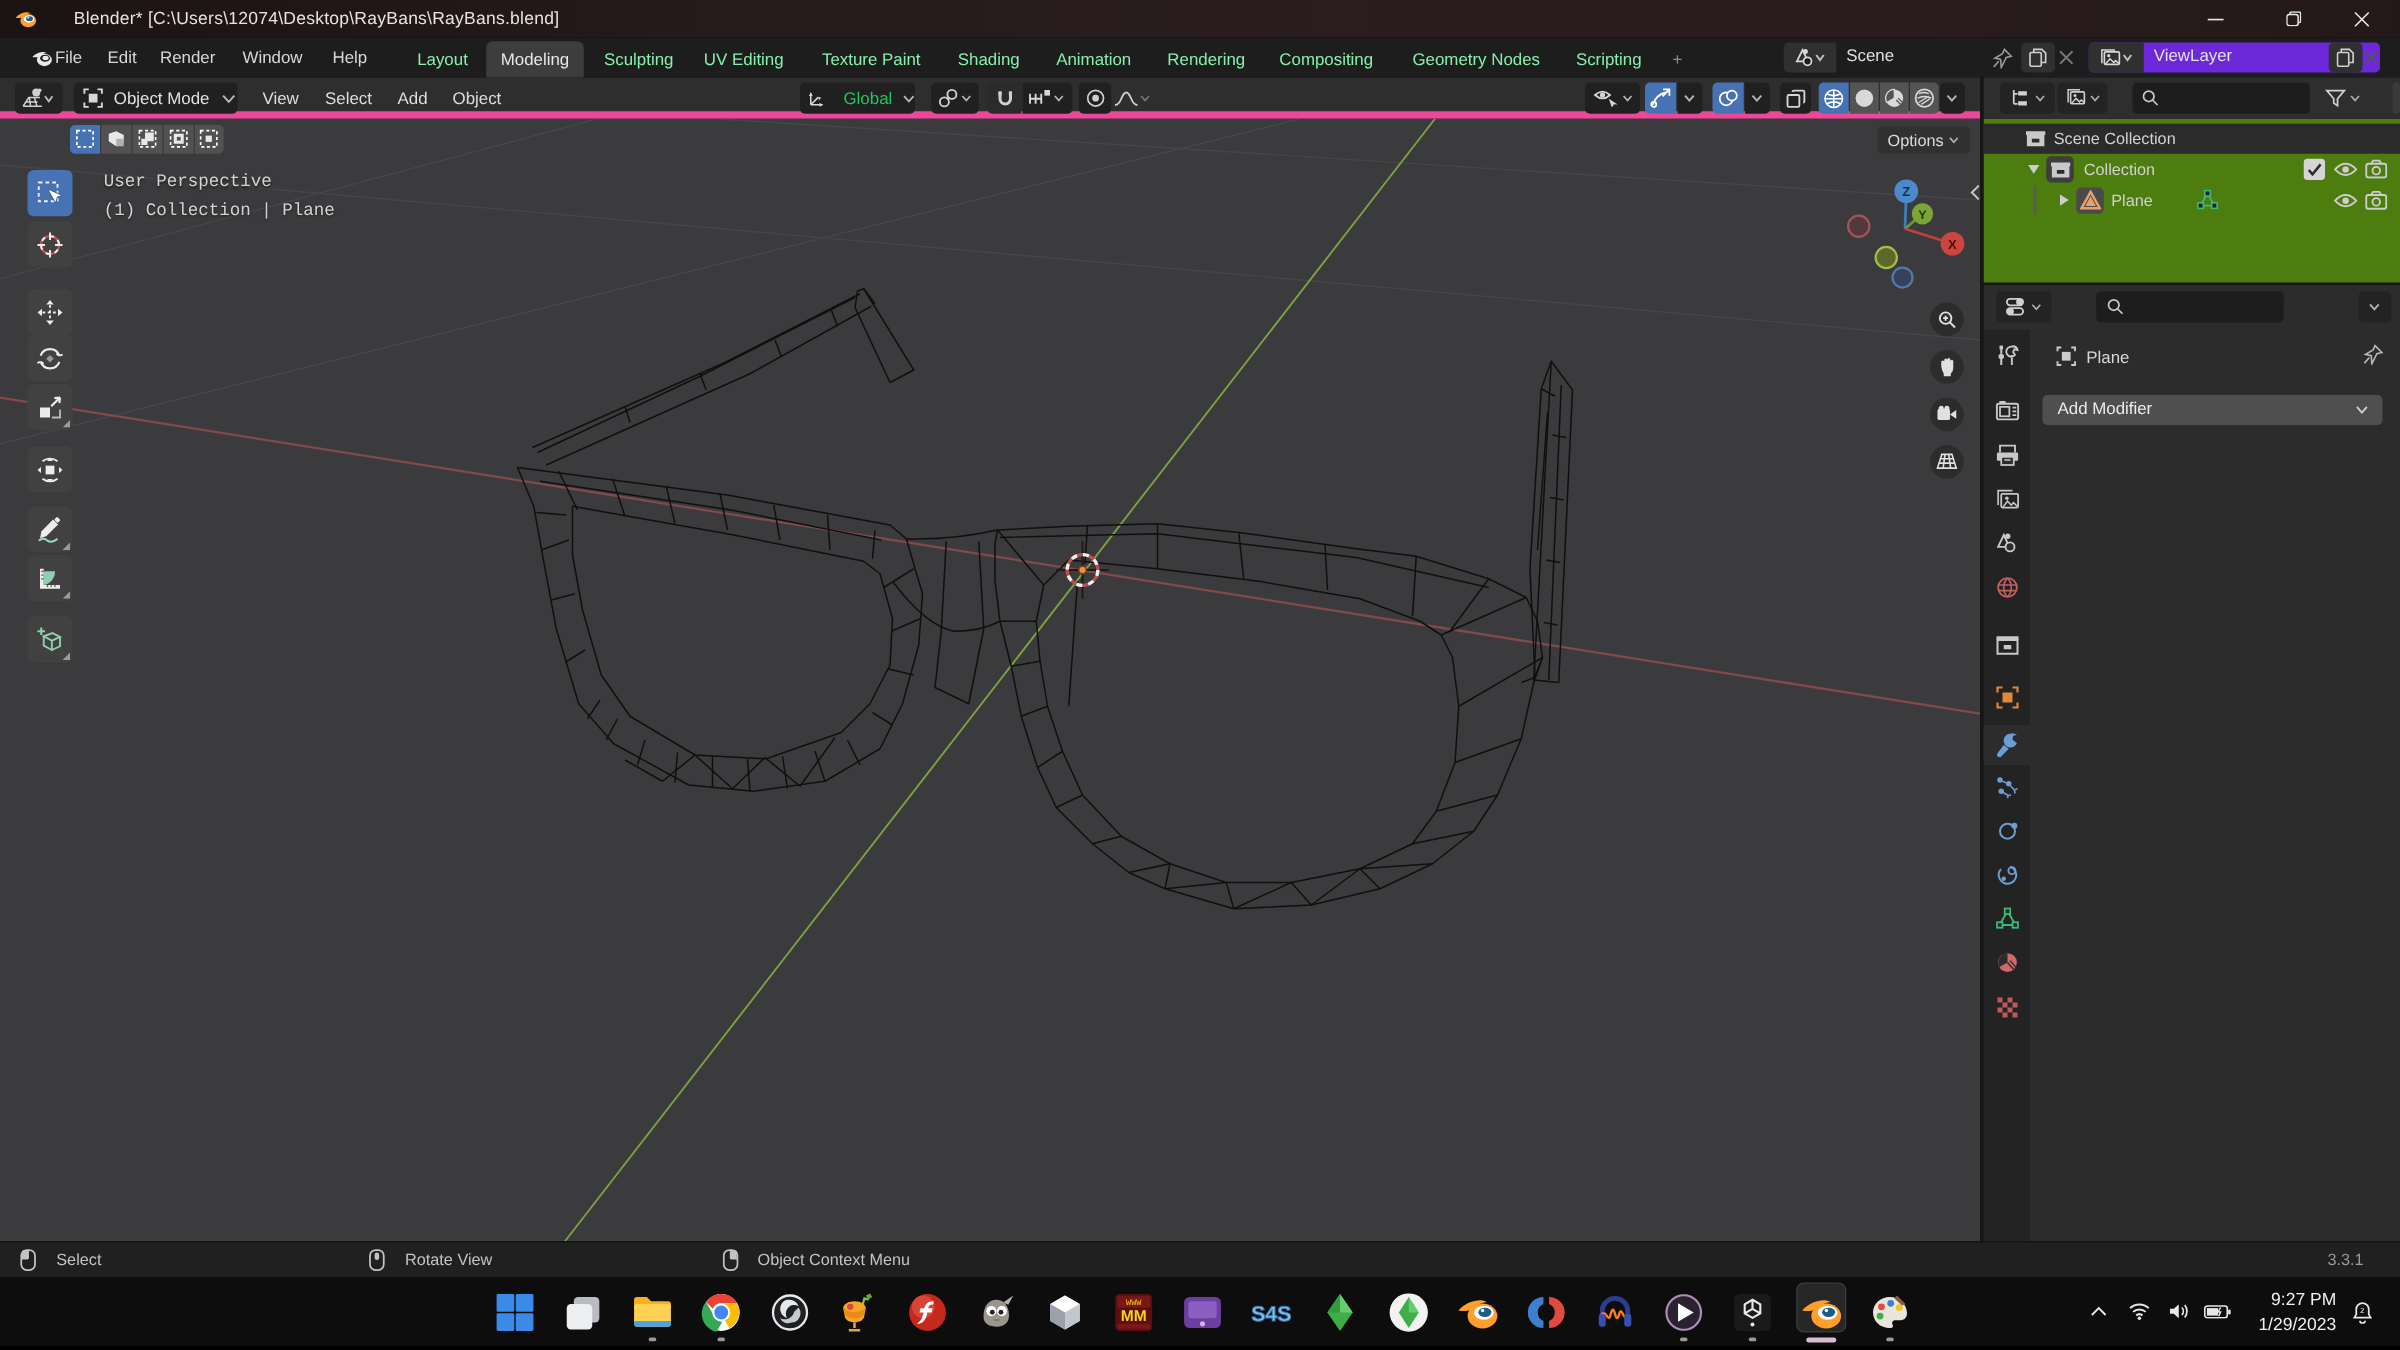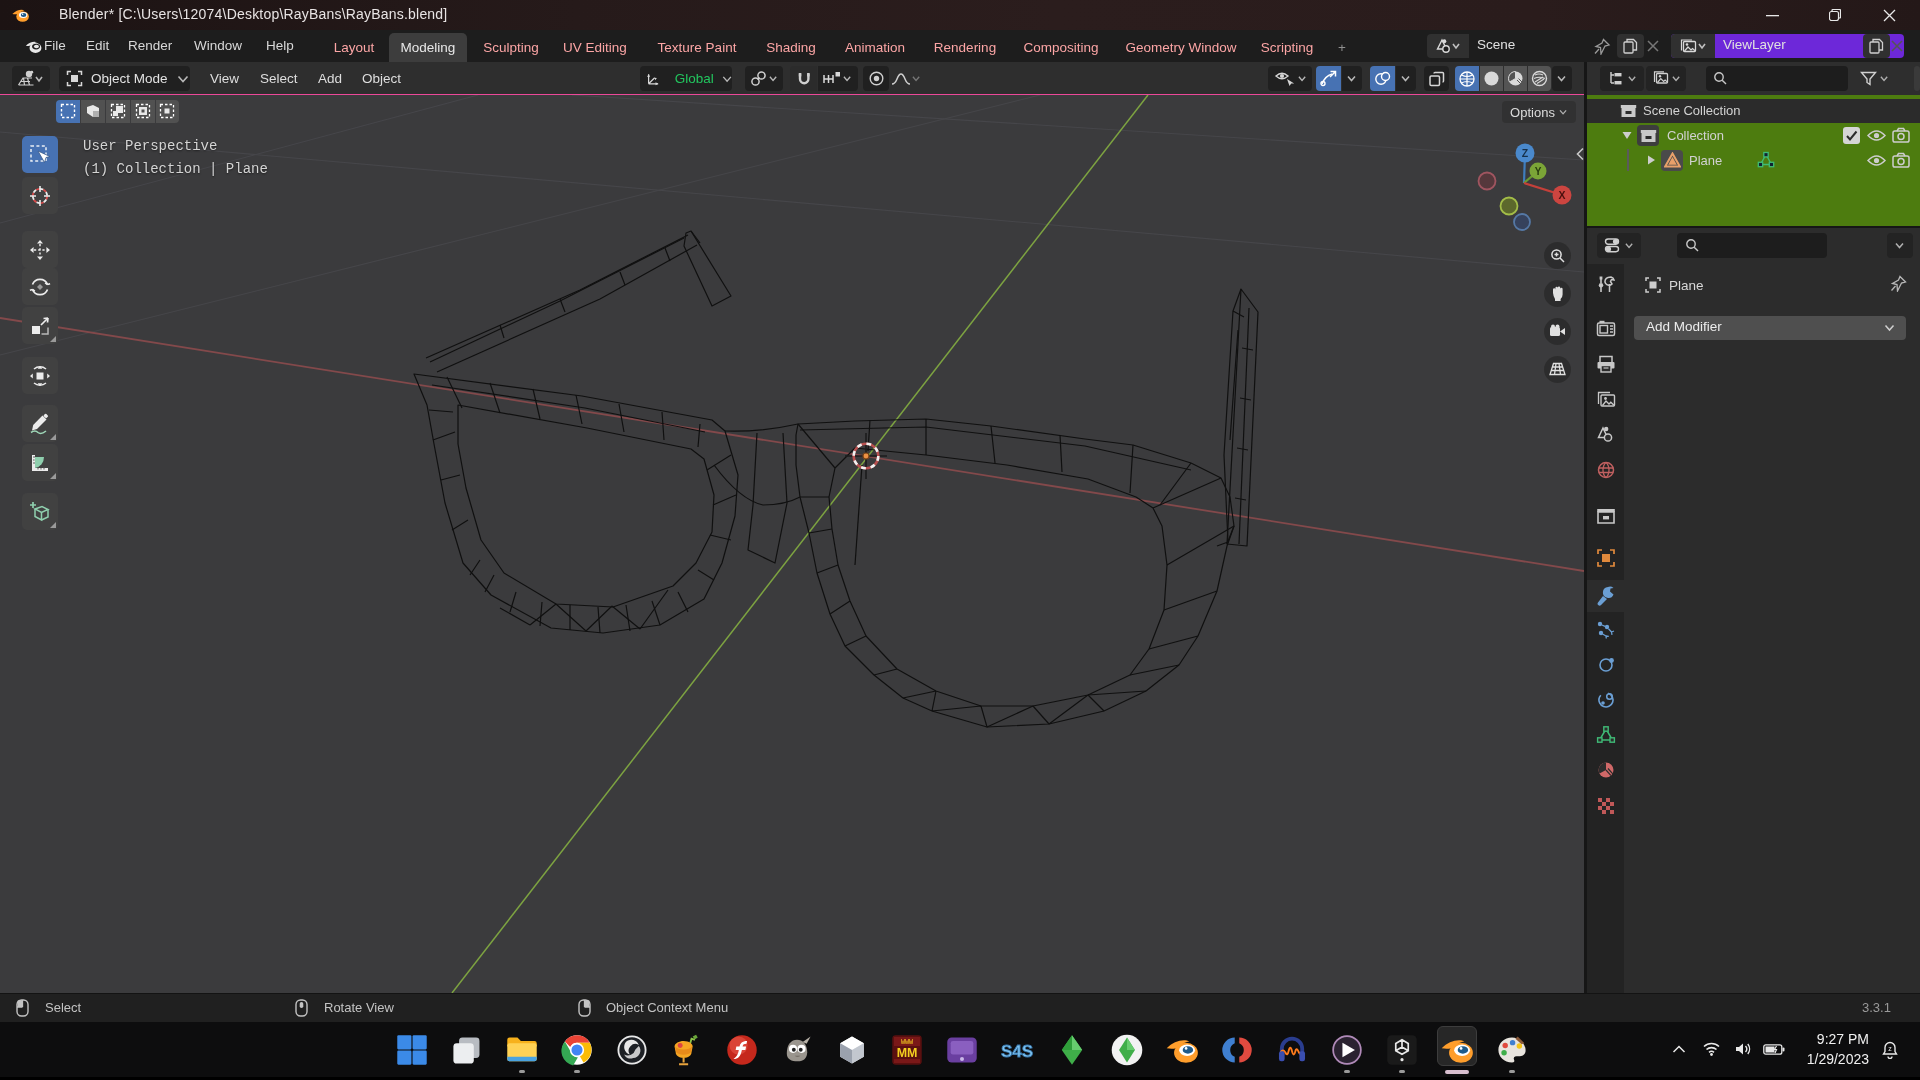--- a/index.html
+++ b/index.html
@@ -9,25 +9,25 @@
 
 
 #titlebar { position:absolute; left:0; top:0; width:1920px; height:30px;
   background:linear-gradient(90deg,#1c1313 0%,#261a1a 30%,#2b1d1d 55%,#2a1c1c 80%,#241818 100%); }
 #titlebar .ttext { position:absolute; left:59px; top:6px; font-size:14px; color:#e8e4e4; letter-spacing:0.2px; }
 .winbtn { position:absolute; top:0; width:46px; height:30px; display:flex; align-items:center; justify-content:center; color:#e8e8e8; }
 
 
 #topbar { position:absolute; left:0; top:30px; width:1920px; height:32px; background:#1d1d1d; }
 .menuitem { position:absolute; top:0; height:32px; line-height:32px; color:#d8d8d8; font-size:13.5px; }
-.tab { position:absolute; top:3px; height:29px; line-height:29px; color:#fca5a5; font-size:13.5px; text-align:center; }
+.tab { position:absolute; top:3px; height:29px; line-height:29px; color:#86efac; font-size:13.5px; text-align:center; }
 .tab.active { background:#3d3d3d; border-radius:5px 5px 0 0; color:#e8e8e8; }
 
 
-#toolheader { position:absolute; left:0; top:62px; width:1584px; height:33px; background:#2e2e2e; border-bottom:1px solid #ec4899;}
+#toolheader { position:absolute; left:0; top:62px; width:1584px; height:33px; background:#2e2e2e; border-bottom:6px solid #ec4899;}
 #rp-ol-header { position:absolute; left:1587px; top:62px; width:333px; height:33px; background:#2e2e2e; z-index:6; }
 .hbtn { position:absolute; border-radius:4px; background:#232323; display:flex; align-items:center; }
 .hmenu { position:absolute; top:0; height:33px; line-height:33px; color:#dedede; font-size:13.5px; }
 
 
 #viewport { position:absolute; left:0; top:95px; width:1584px; height:898px; background:#3b3b3d; overflow:hidden; }
 .ovtext { position:absolute; color:#d4d4d4; font-size:14px; text-shadow:0 1px 2px rgba(0,0,0,.5);font-family:Liberation Mono, monospace; }
 
 
 .tbtn { position:absolute; left:22px; width:36px; height:37px; background:#414141; border-radius:5px; display:flex; align-items:center; justify-content:center; }
@@ -95,21 +95,21 @@
   <div class="menuitem" style="left:266px">Help</div>
   <div class="tab" style="left:331px;width:46px">Layout</div>
   <div class="tab active" style="left:389px;width:78px">Modeling</div>
   <div class="tab" style="left:479px;width:64px">Sculpting</div>
   <div class="tab" style="left:560px;width:70px">UV Editing</div>
   <div class="tab" style="left:652px;width:90px">Texture Paint</div>
   <div class="tab" style="left:762px;width:58px">Shading</div>
   <div class="tab" style="left:840px;width:70px">Animation</div>
   <div class="tab" style="left:930px;width:70px">Rendering</div>
   <div class="tab" style="left:1018px;width:86px">Compositing</div>
-  <div class="tab" style="left:1122px;width:118px">Geometry Window</div>
+  <div class="tab" style="left:1122px;width:118px">Geometry Nodes</div>
   <div class="tab" style="left:1256px;width:62px">Scripting</div>
   <div class="tab" style="left:1332px;width:20px;color:#909090">+</div>
 
   <div class="abs" style="left:1427px;top:4px;width:233px;height:24px;background:#1d1d1d;border-radius:4px">
     <div class="abs" style="left:0;top:0;width:42px;height:24px;background:#303030;border-radius:4px 0 0 4px;display:flex;align-items:center;justify-content:center">
       <svg width="26" height="16" viewBox="0 0 26 16">
           <path d="M7,2 L11.5,11 L2.5,11 Z" fill="none" stroke="#d8d8d8" stroke-width="1.4"></path>
           <circle cx="11" cy="11" r="3.2" fill="#1d1d1d" stroke="#d8d8d8" stroke-width="1.4"></circle>
           <circle cx="9.3" cy="3.2" r="2" fill="#d8d8d8"></circle>
           <path d="M18,6 l3,4 l3,-4" fill="none" stroke="#c0c0c0" stroke-width="1.6"></path>

